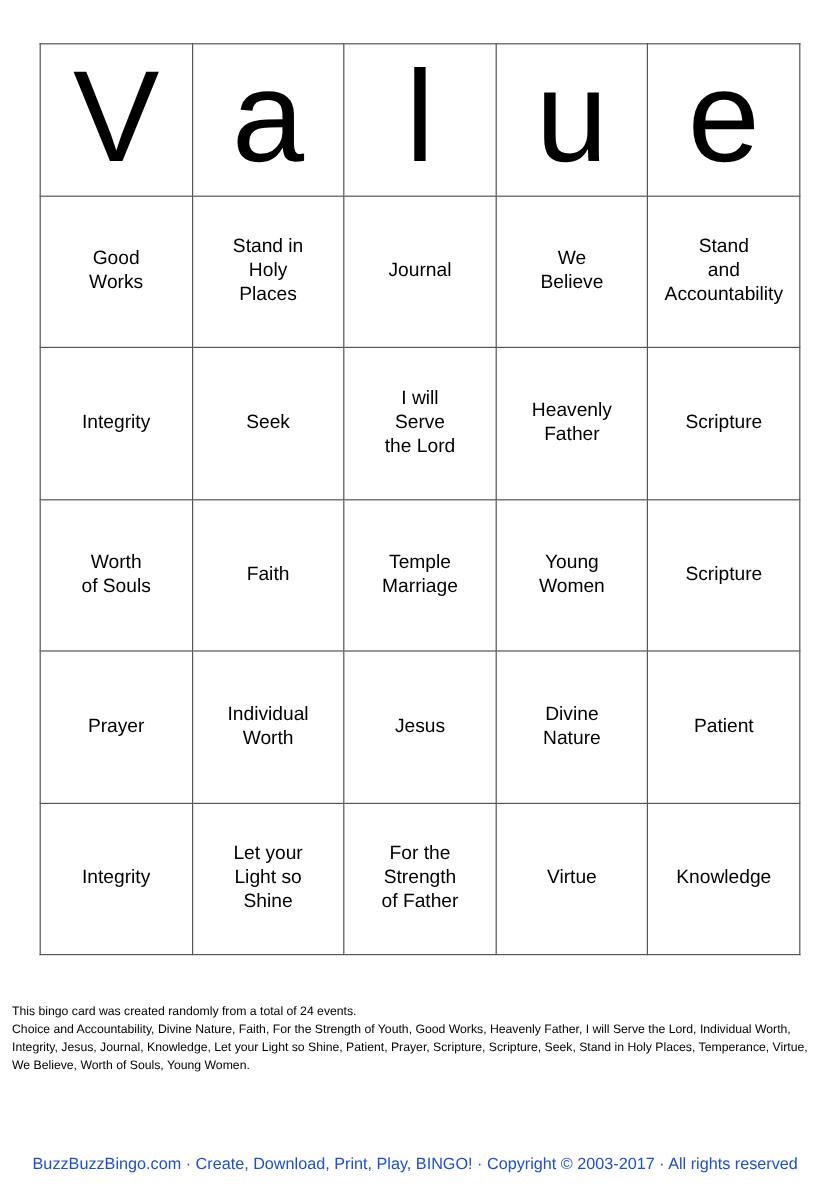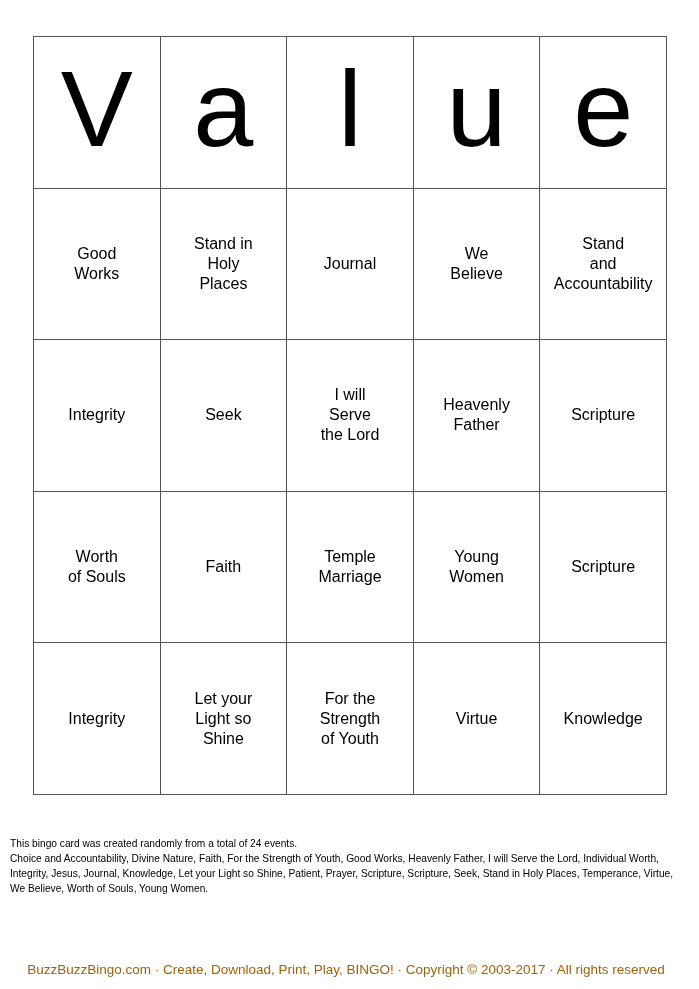--- a/index.html
+++ b/index.html
@@ -7,21 +7,21 @@
            font-family: "Liberation Sans", sans-serif; color: #000; }
     .card { position: absolute; left: 33px; top: 36px; width: 633px; height: 759px;
             border-collapse: collapse; table-layout: fixed; }
     .card td { border: 1px solid #555; width: 126.6px; height: 126.5px; padding: 0 2px;
                text-align: center; vertical-align: middle; font-size: 16px; line-height: 20px;
                white-space: pre-line; box-sizing: border-box; }
     .card td.head { font-size: 108px; line-height: 108px; padding-bottom: 6px; }
     .info { position: absolute; left: 10px; top: 836px; width: 680px;
             font-size: 10.2px; line-height: 15px; color: #000; }
     .footer { position: absolute; left: 0; top: 962px; width: 692px; text-align: center;
-              font-size: 13.5px; color: #a16207; }
+              font-size: 13.5px; color: #1d4ed8; }
   </style>
 </head>
 <body>
 
 <table class="card">
   <tbody>
       <tr>
     <td class="head">V</td>
     <td class="head">a</td>
     <td class="head">l</td>
@@ -55,27 +55,36 @@
     <td>Worth
 of Souls</td>
     <td>Faith</td>
     <td>Temple
 Marriage</td>
     <td>Young
 Women</td>
     <td>Scripture</td>
   </tr>
   <tr>
+    <td>Prayer</td>
+    <td>Individual
+Worth</td>
+    <td>Jesus</td>
+    <td>Divine
+Nature</td>
+    <td>Patient</td>
+  </tr>
+  <tr>
     <td>Integrity</td>
     <td>Let your
 Light so
 Shine</td>
     <td>For the
 Strength
-of Youth</td>
+of Father</td>
     <td>Virtue</td>
     <td>Knowledge</td>
   </tr>
 </tbody>
   </table>
 
 <div class="info">
   <div>This bingo card was created randomly from a total of 24 events.</div>
   <div>Choice and Accountability, Divine Nature, Faith, For the Strength of Youth, Good Works, Heavenly Father, I will Serve the Lord, Individual Worth, Integrity, Jesus, Journal, Knowledge, Let your Light so Shine, Patient, Prayer, Scripture, Scripture, Seek, Stand in Holy Places, Temperance, Virtue, We Believe, Worth of Souls, Young Women.</div>
 </div>

